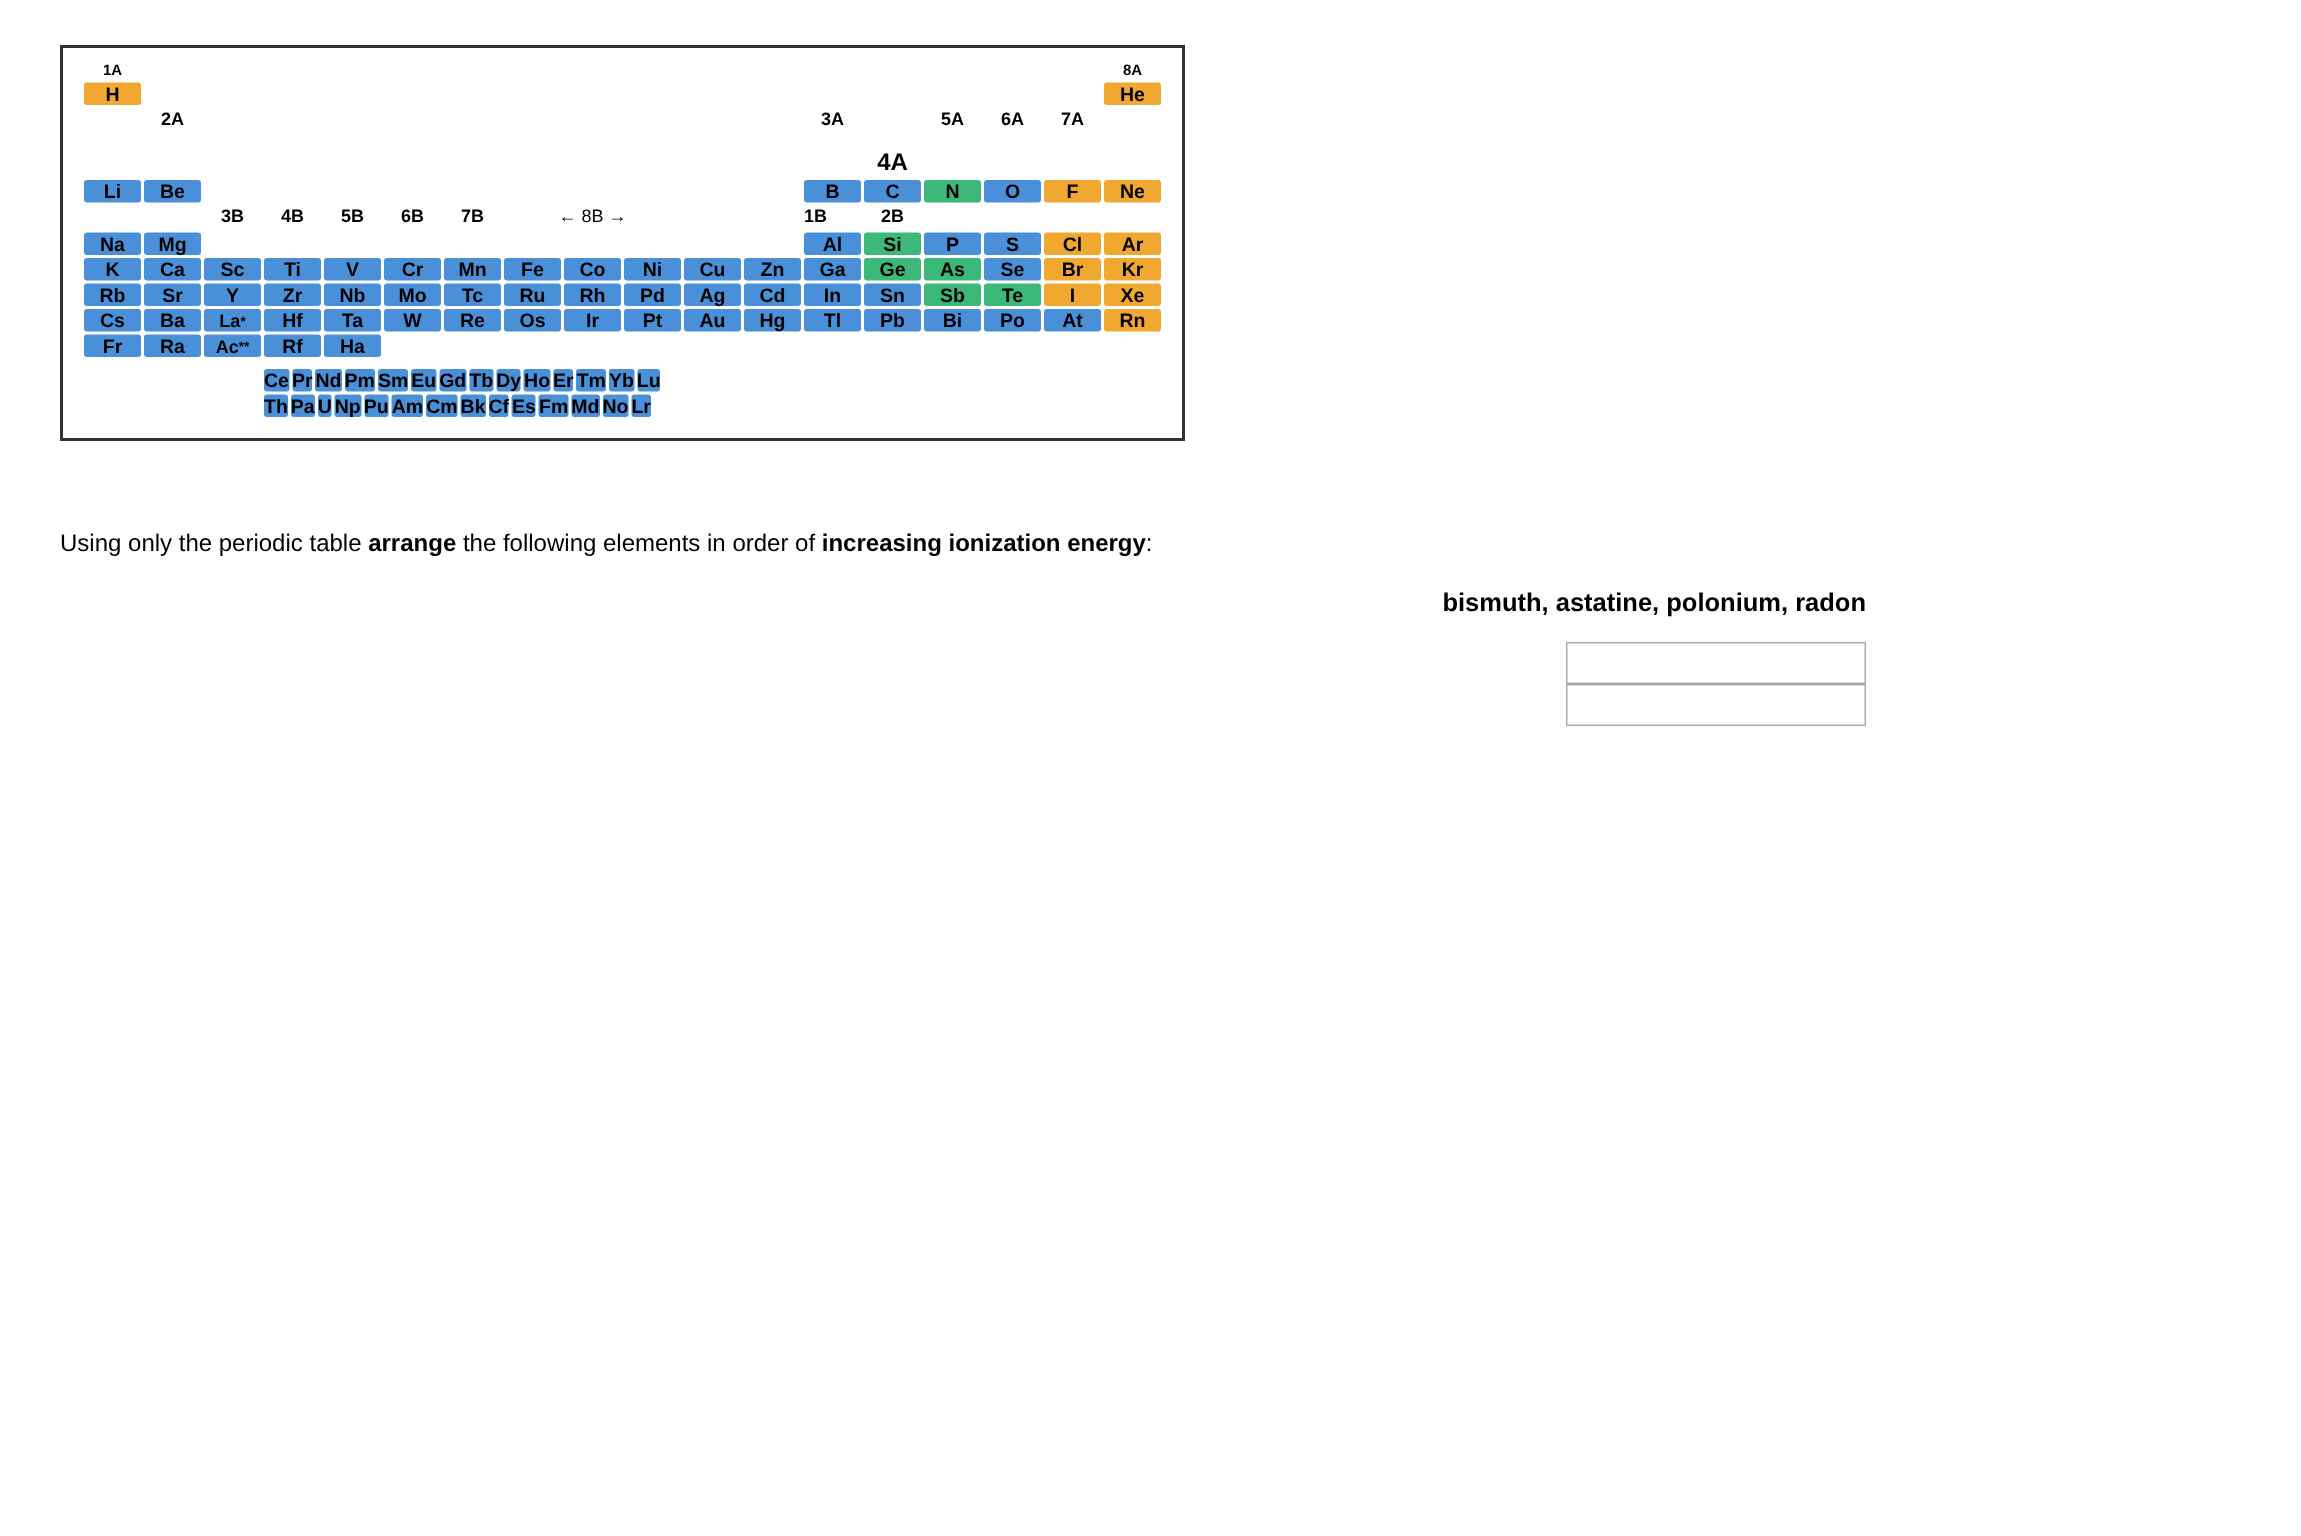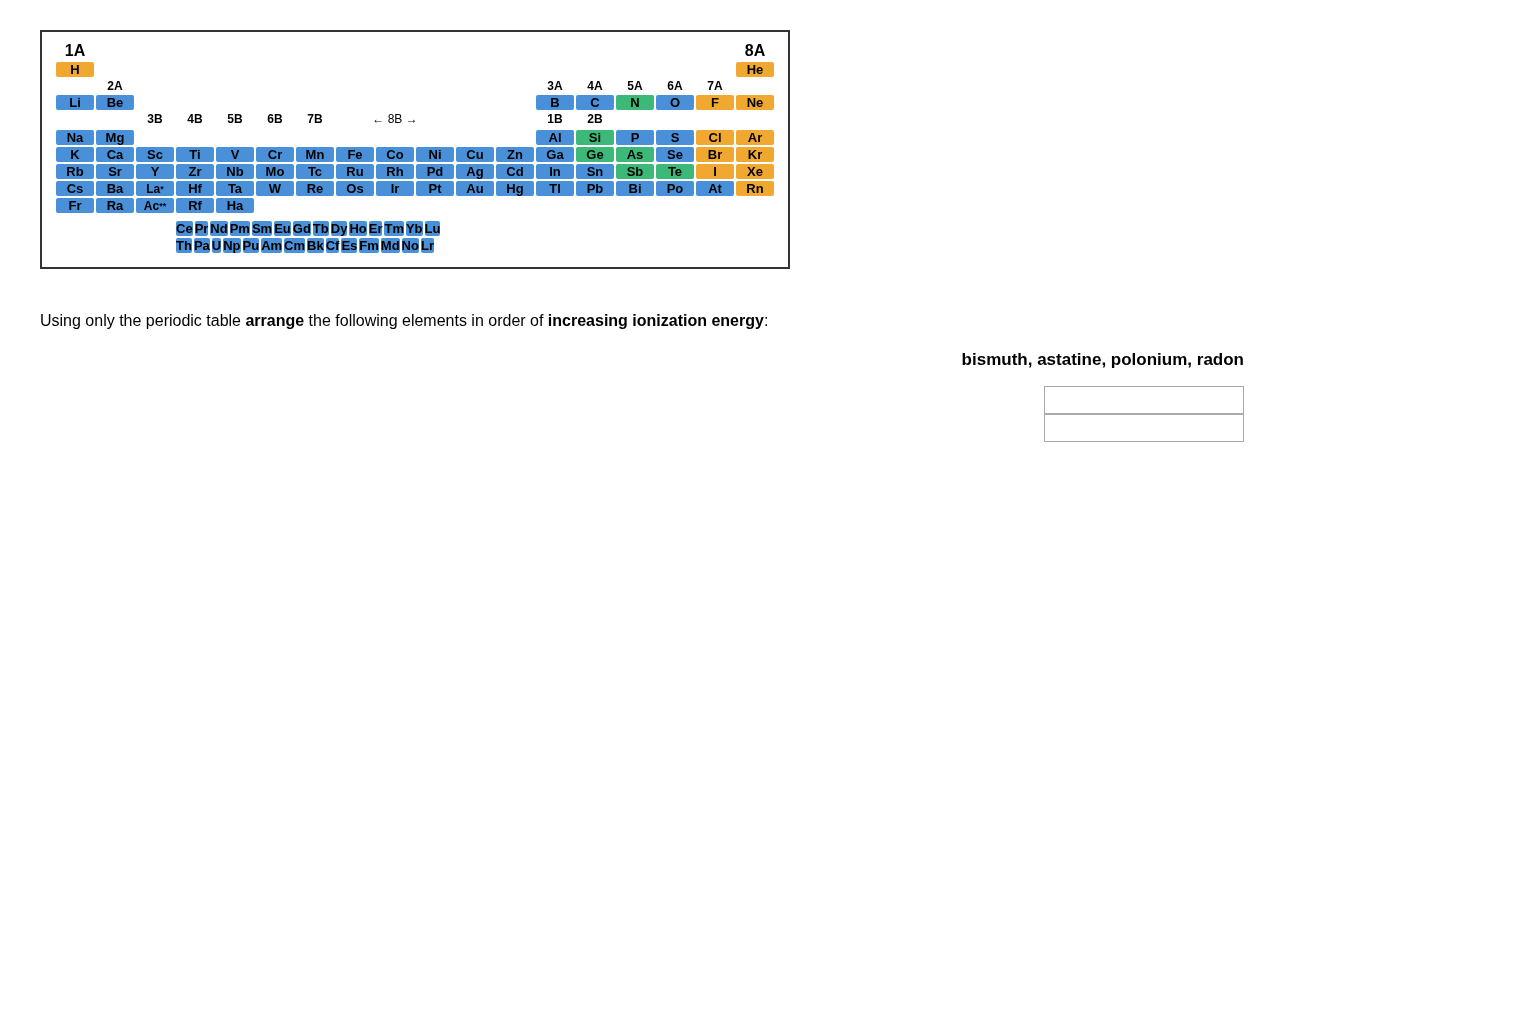--- a/index.html
+++ b/index.html
@@ -27,26 +27,26 @@
     }
 
     .cell.blue { background-color: #4a90d9; color: #000; }
     .cell.orange { background-color: #f0a830; color: #000; }
     .cell.green { background-color: #3cb878; color: #000; }
     .cell.empty { background: transparent; }
 
     .group-label {
       text-align: center;
       font-weight: bold;
-      font-size: 16px;
+      font-size: 10px;
       color: #000;
     }
 
     .question-section {
-      margin-top: 3px;
+      margin-top: 20px;
     }
 
     .question-text {
       font-size: 16px;
       margin-bottom: 20px;
     }
 
     .elements-list {
       font-weight: bold;
       font-size: 17px;
@@ -139,21 +139,21 @@
     <div class="cell empty"></div>
     <div class="cell empty"></div>
     <div class="cell empty"></div>
     <div class="cell empty"></div>
     <div class="cell empty"></div>
     <div class="cell empty"></div>
     <div class="cell empty"></div>
     <div class="cell empty"></div>
     <div class="cell empty"></div>
     <div class="group-label" style="text-align:center;font-weight:bold;font-size:12px;">3A</div>
-    <div class="group-label" style="text-align:center;font-weight:bold;font-size:12px;">4A</div>
+    <div class="group-label" style="text-align:center;font-weight:bold;font-size:16px;margin-top:28px;">4A</div>
     <div class="group-label" style="text-align:center;font-weight:bold;font-size:12px;">5A</div>
     <div class="group-label" style="text-align:center;font-weight:bold;font-size:12px;">6A</div>
     <div class="group-label" style="text-align:center;font-weight:bold;font-size:12px;">7A</div>
     <div class="cell empty"></div>
   </div>
 
   
   <div style="display:grid; grid-template-columns: repeat(18, 38px); gap:2px; margin-bottom:2px;">
     <div class="cell blue">Li</div>
     <div class="cell blue">Be</div>
@@ -180,21 +180,21 @@
     <div class="cell empty"></div>
     <div class="cell empty"></div>
     <div class="group-label" style="text-align:center;font-weight:bold;font-size:12px;">3B</div>
     <div class="group-label" style="text-align:center;font-weight:bold;font-size:12px;">4B</div>
     <div class="group-label" style="text-align:center;font-weight:bold;font-size:12px;">5B</div>
     <div class="group-label" style="text-align:center;font-weight:bold;font-size:12px;">6B</div>
     <div class="group-label" style="text-align:center;font-weight:bold;font-size:12px;">7B</div>
     <div class="group-label" style="text-align:center;font-weight:normal;font-size:12px; grid-column: span 3; display:flex; align-items:center; justify-content:center;">← 8B →</div>
     <div class="cell empty"></div>
     <div class="cell empty"></div>
-    <div class="group-label" style="text-align:center;font-weight:bold;font-size:12px;">1B</div>
+    <div class="group-label" style="text-align:left;font-weight:bold;font-size:12px;">1B</div>
     <div class="group-label" style="text-align:center;font-weight:bold;font-size:12px;">2B</div>
     <div class="cell empty"></div>
     <div class="cell empty"></div>
     <div class="cell empty"></div>
     <div class="cell empty"></div>
     <div class="cell empty"></div>
   </div>
 
   
   <div style="display:grid; grid-template-columns: repeat(18, 38px); gap:2px; margin-bottom:2px;">

